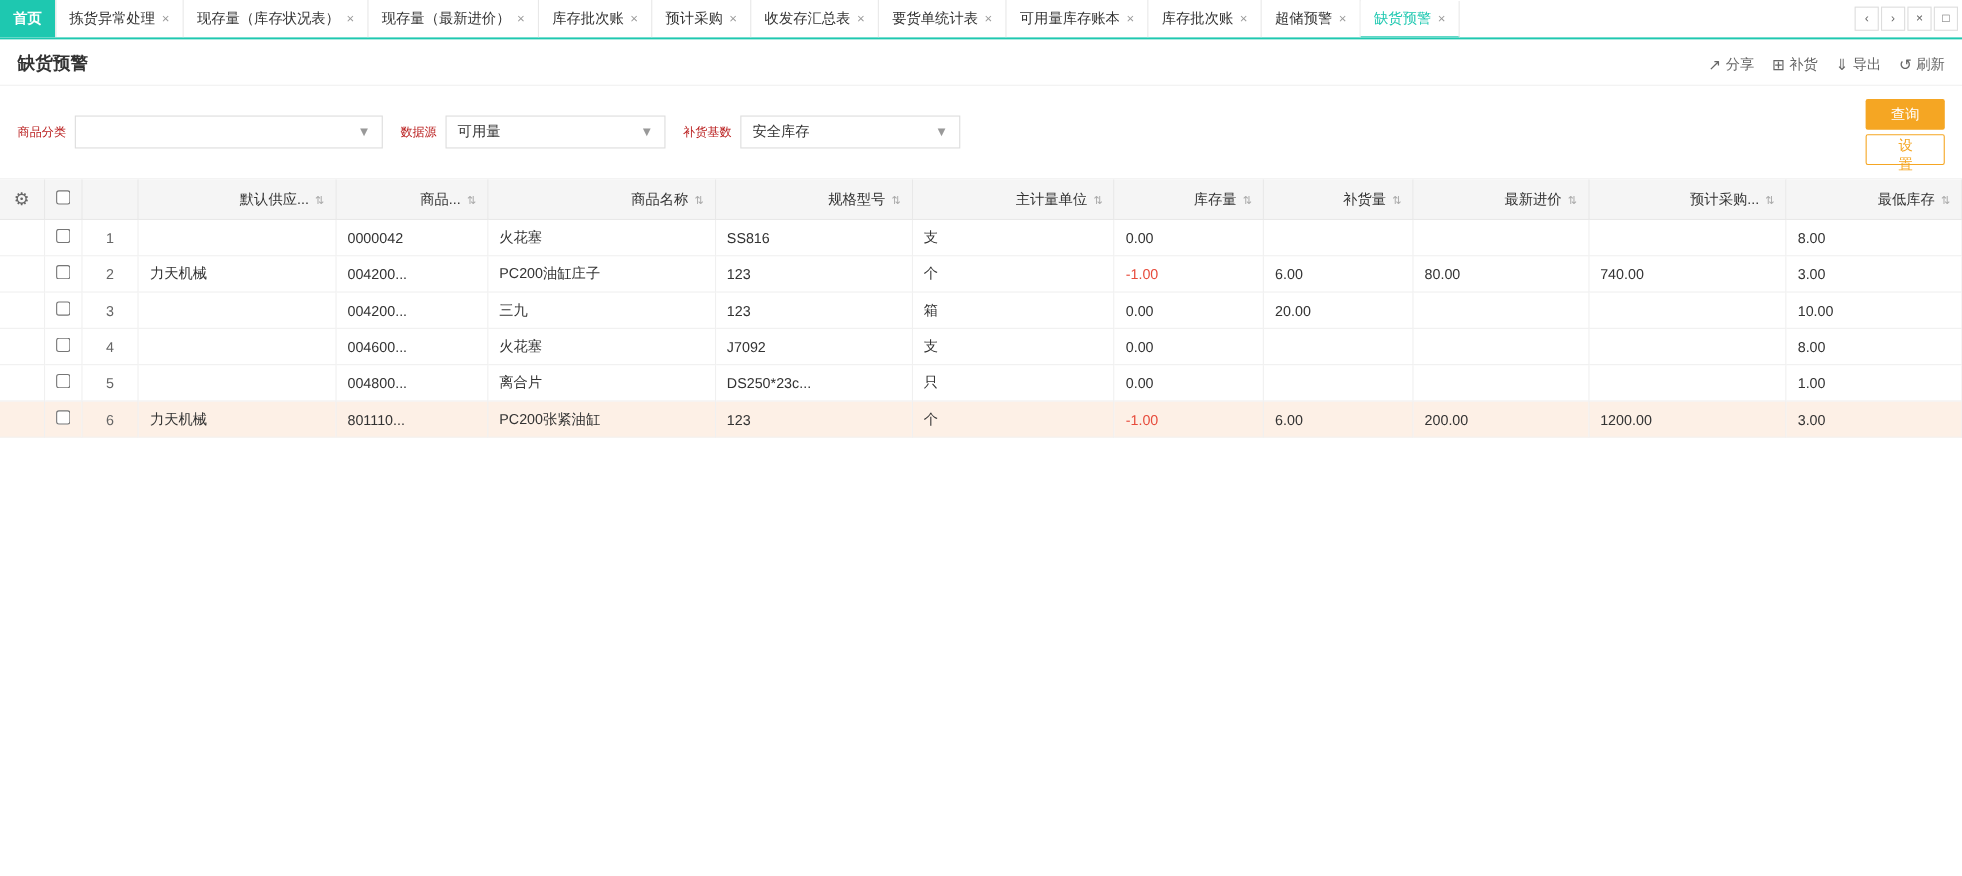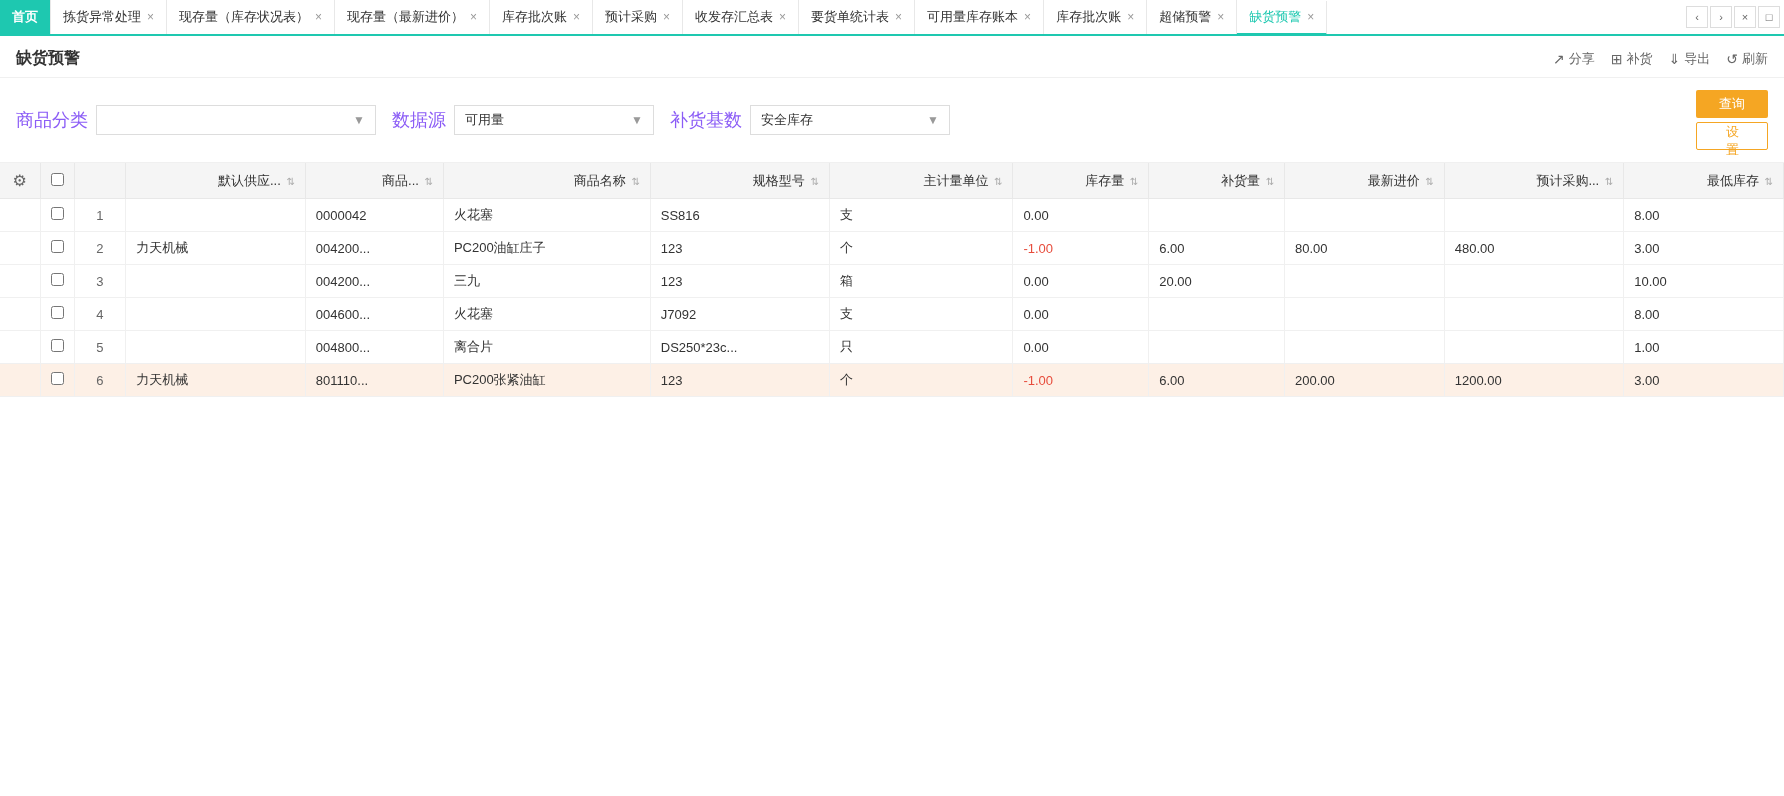--- a/index.html
+++ b/index.html
@@ -108,23 +108,23 @@
       padding: 12px 16px;
       gap: 16px;
       border-bottom: 1px solid #f0f0f0;
     }
     .filter-group {
       display: flex;
       align-items: center;
       gap: 8px;
     }
     .filter-label {
-      color: #8b5cf6;
+      color: #b91c1c;
       white-space: nowrap;
-      font-size: 18px;
+      font-size: 11px;
     }
     .filter-select {
       display: flex;
       align-items: center;
       border: 1px solid #ddd;
       background: #fff;
       padding: 4px 10px;
       min-width: 200px;
       height: 30px;
       cursor: pointer;
@@ -411,21 +411,21 @@
     </td>
     <td class="row-num">2</td>
     <td>力天机械</td>
     <td>004200...</td>
     <td>PC200油缸庄子</td>
     <td>123</td>
     <td>个</td>
     <td class="negative">-1.00</td>
     <td>6.00</td>
     <td>80.00</td>
-    <td>480.00</td>
+    <td>740.00</td>
     <td>3.00</td>
   </tr>
           <tr>
     <td class="settings-th"></td>
     <td class="checkbox-cell">
       <input type="checkbox" style="">
     </td>
     <td class="row-num">3</td>
     <td></td>
     <td>004200...</td>

